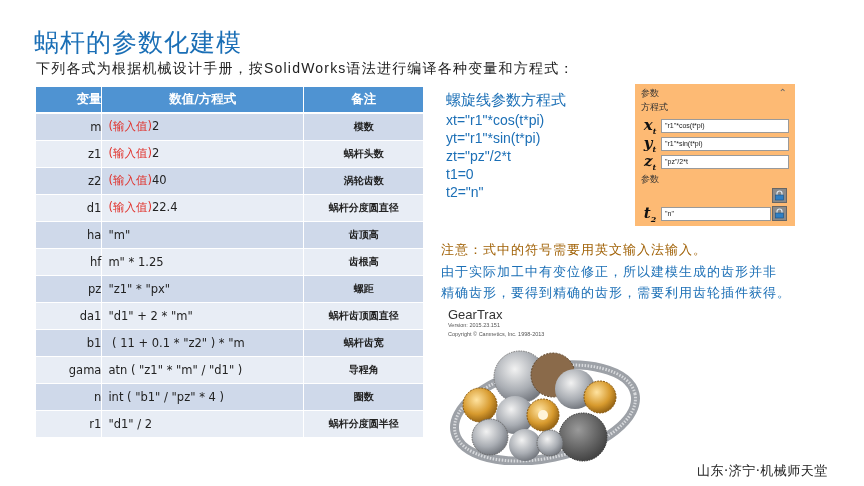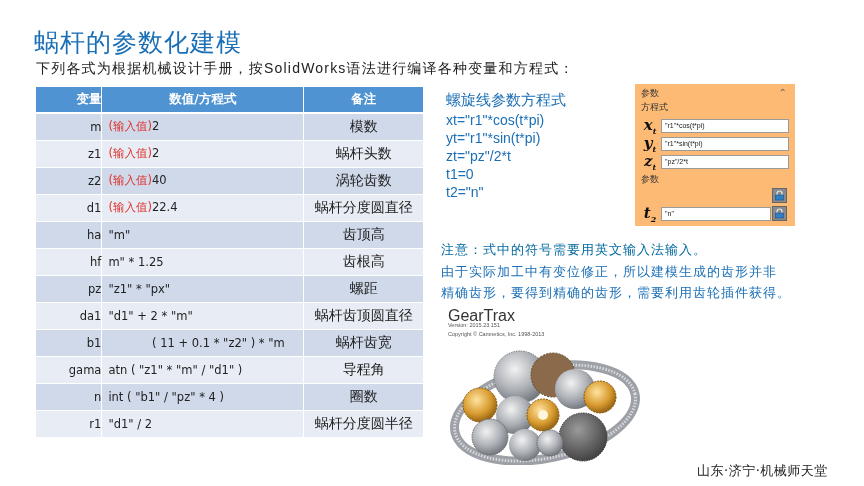--- a/index.html
+++ b/index.html
@@ -26,21 +26,21 @@
     font-size: 12.5px; border-right: 1.5px solid #ffffff; border-bottom: 2px solid #fff;
   }
   .params-table td {
     height: 27px; border-right: 1.5px solid #ffffff; border-bottom: 1.5px solid #ffffff;
     color: #222; vertical-align: middle;
   }
   .params-table tr:nth-child(odd) td { background: #cfd9ea; }
   .params-table tr:nth-child(even) td { background: #e8edf5; }
   .col-var { width: 66px; text-align: right; }
   .col-val { width: 202px; text-align: left; padding-left: 6px; }
-  .col-note { width: 120px; text-align: center; font-size: 14px; }
+  .col-note { width: 120px; text-align: center; font-size: 10px; font-weight: bold; }
   .input-tag { color: #e0312b; }
 
   
   .helix {
     position: absolute; left: 446px; top: 91px; color: #1b6fb6;
     font-family: "Liberation Sans", sans-serif;
   }
   .helix .helix-title { font-size: 15px; margin-bottom: 1px; text-align: center; }
   .helix .eq { font-size: 14px; line-height: 18px; }
 
@@ -61,30 +61,30 @@
     height: 14px; background: #fff; border: 1px solid #9a9a9a; font-size: 7px;
     padding-left: 3px; line-height: 12px; color: #222; font-family: "Liberation Sans", sans-serif;
   }
   .lock-btn {
     position: absolute; width: 15px; height: 15px; background: #8a8a8a;
     border: 1px solid #666; display: flex; align-items: center; justify-content: center;
   }
 
   
   .note-red {
-    position: absolute; left: 441px; top: 241px; color: #0369a1;
+    position: absolute; left: 441px; top: 241px; color: #a16207;
     font-family: "DejaVu Serif", "Liberation Serif", serif; font-size: 13px; letter-spacing: 1px; white-space: nowrap;
   }
   .note-blue {
     position: absolute; left: 441px; top: 261px; color: #1b6fb6;
     font-family: "DejaVu Serif", "Liberation Serif", serif; font-size: 13px; letter-spacing: 1px; line-height: 21px; white-space: nowrap;
   }
 
   
-  .gt-name { position: absolute; left: 448px; top: 307px; font-size: 16px; color: #333; font-family: "Liberation Sans", sans-serif; }
+  .gt-name { position: absolute; left: 448px; top: 307px; font-size: 13px; color: #333; font-family: "Liberation Sans", sans-serif; }
   .gt-ver, .gt-copy { position: absolute; left: 448px; font-size: 5.5px; color: #555; font-family: "Liberation Sans", sans-serif; }
   .gt-ver { top: 322px; }
   .gt-copy { top: 331px; }
   .gears { position: absolute; left: 445px; top: 345px; width: 195px; height: 120px; }
 
   .footer {
     position: absolute; left: 697px; top: 462px; font-family: "DejaVu Serif", "Liberation Serif", serif;
     font-size: 13px; color: #222; letter-spacing: 0.5px; white-space: nowrap;
   }
 </style>
@@ -138,21 +138,21 @@
         <td class="col-val"><span style="white-space: pre;">"z1" * "px"</span></td>
         <td class="col-note">螺距</td>
       </tr>
       <tr>
         <td class="col-var">da1</td>
         <td class="col-val"><span style="white-space: pre;">"d1" + 2 * "m"</span></td>
         <td class="col-note">蜗杆齿顶圆直径</td>
       </tr>
       <tr>
         <td class="col-var">b1</td>
-        <td class="col-val"><span style="white-space: pre; margin-left: 40px;"> ( 11 + 0.1 * "z2" ) * "m</span></td>
+        <td class="col-val"><span style="white-space: pre;"> ( 11 + 0.1 * "z2" ) * "m</span></td>
         <td class="col-note">蜗杆齿宽</td>
       </tr>
       <tr>
         <td class="col-var">gama</td>
         <td class="col-val"><span style="white-space: pre;">atn ( "z1" * "m" / "d1" )</span></td>
         <td class="col-note">导程角</td>
       </tr>
       <tr>
         <td class="col-var">n</td>
         <td class="col-val"><span style="white-space: pre;">int ( "b1" / "pz" * 4 )</span></td>

